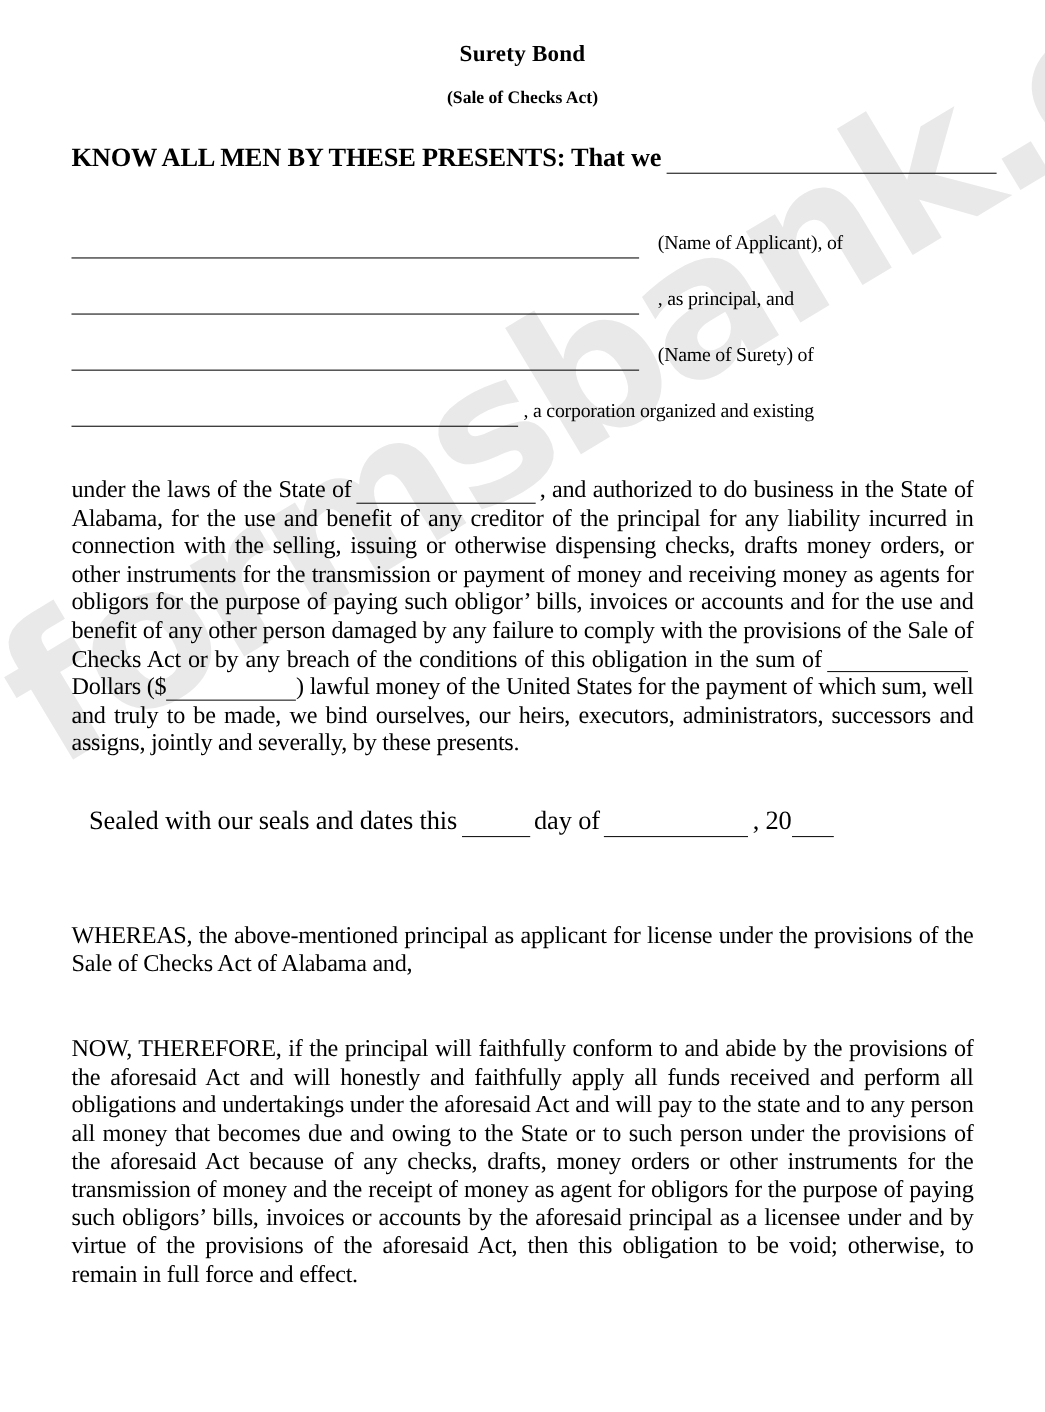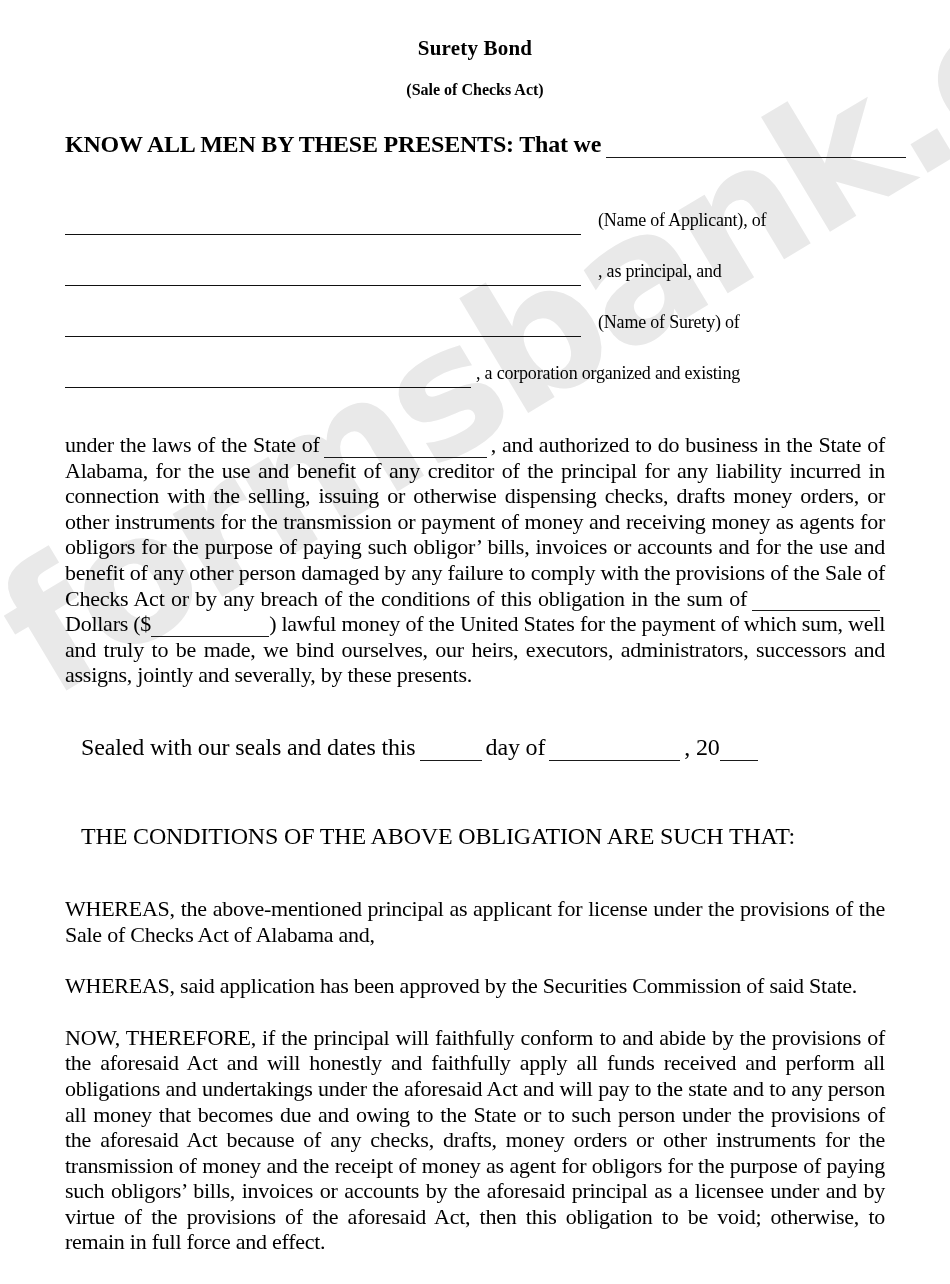--- a/index.html
+++ b/index.html
@@ -165,28 +165,26 @@
 
     <p class="body-p justified"><span>under the laws of the State of</span><span class="rule-inline" style="width:163px;margin:0 4px;"></span><span>, and authorized to do business in the State of Alabama, for the use and benefit of any creditor of the principal for any liability incurred in connection with the selling, issuing or otherwise dispensing checks, drafts money orders, or other instruments for the transmission or payment of money and receiving money as agents for obligors for the purpose of paying such obligor’ bills, invoices or accounts and for the use and benefit of any other person damaged by any failure to comply with the provisions of the Sale of Checks Act or by any breach of the conditions of this obligation in the sum of</span><span class="rule-inline" style="width:128px;margin:0 5px;"></span><span>Dollars ($</span><span class="rule-inline" style="width:118px;"></span><span>)</span>
     <span>lawful money of the United States for the payment of which sum, well and truly to be made, we bind ourselves, our heirs, executors, administrators, successors and assigns, jointly and severally, by these presents.</span></p>
 
     <div class="gap-lg"></div>
 
     <p class="heading-line"><span>Sealed with our seals and dates this</span><span class="rule-inline" style="width:62px;margin:0 4px;"></span><span>day of</span><span class="rule-inline" style="width:131px;margin:0 4px;"></span><span>, 20</span><span class="rule-inline" style="width:38px;"></span></p>
 
     <div class="gap-lg"></div>
 
-    <p class="heading-line">THE CONDITIONS OF THE ABOVE OBLIGATION ARE SUCH THAT:</p>
 
     <div class="gap-lg"></div>
 
     <p class="body-p justified">WHEREAS, the above-mentioned principal as applicant for license under the provisions of the Sale of Checks Act of Alabama and,</p>
 
     <div class="gap-md"></div>
 
-    <p class="body-p justified">WHEREAS, said application has been approved by the Securities Commission of said State.</p>
 
     <div class="gap-md"></div>
 
     <p class="body-p justified">NOW, THEREFORE, if the principal will faithfully conform to and abide by the provisions of the aforesaid Act and will honestly and faithfully apply all funds received and perform all obligations and undertakings under the aforesaid Act and will pay to the state and to any person all money that becomes due and owing to the State or to such person under the provisions of the aforesaid Act because of any checks, drafts, money orders or other instruments for the transmission of money and the receipt of money as agent for obligors for the purpose of paying such obligors’ bills, invoices or accounts by the aforesaid principal as a licensee under and by virtue of the provisions of the aforesaid Act, then this obligation to be void; otherwise, to remain in full force and effect.</p>
 
   </div>
 </div>
 
 </body></html>

